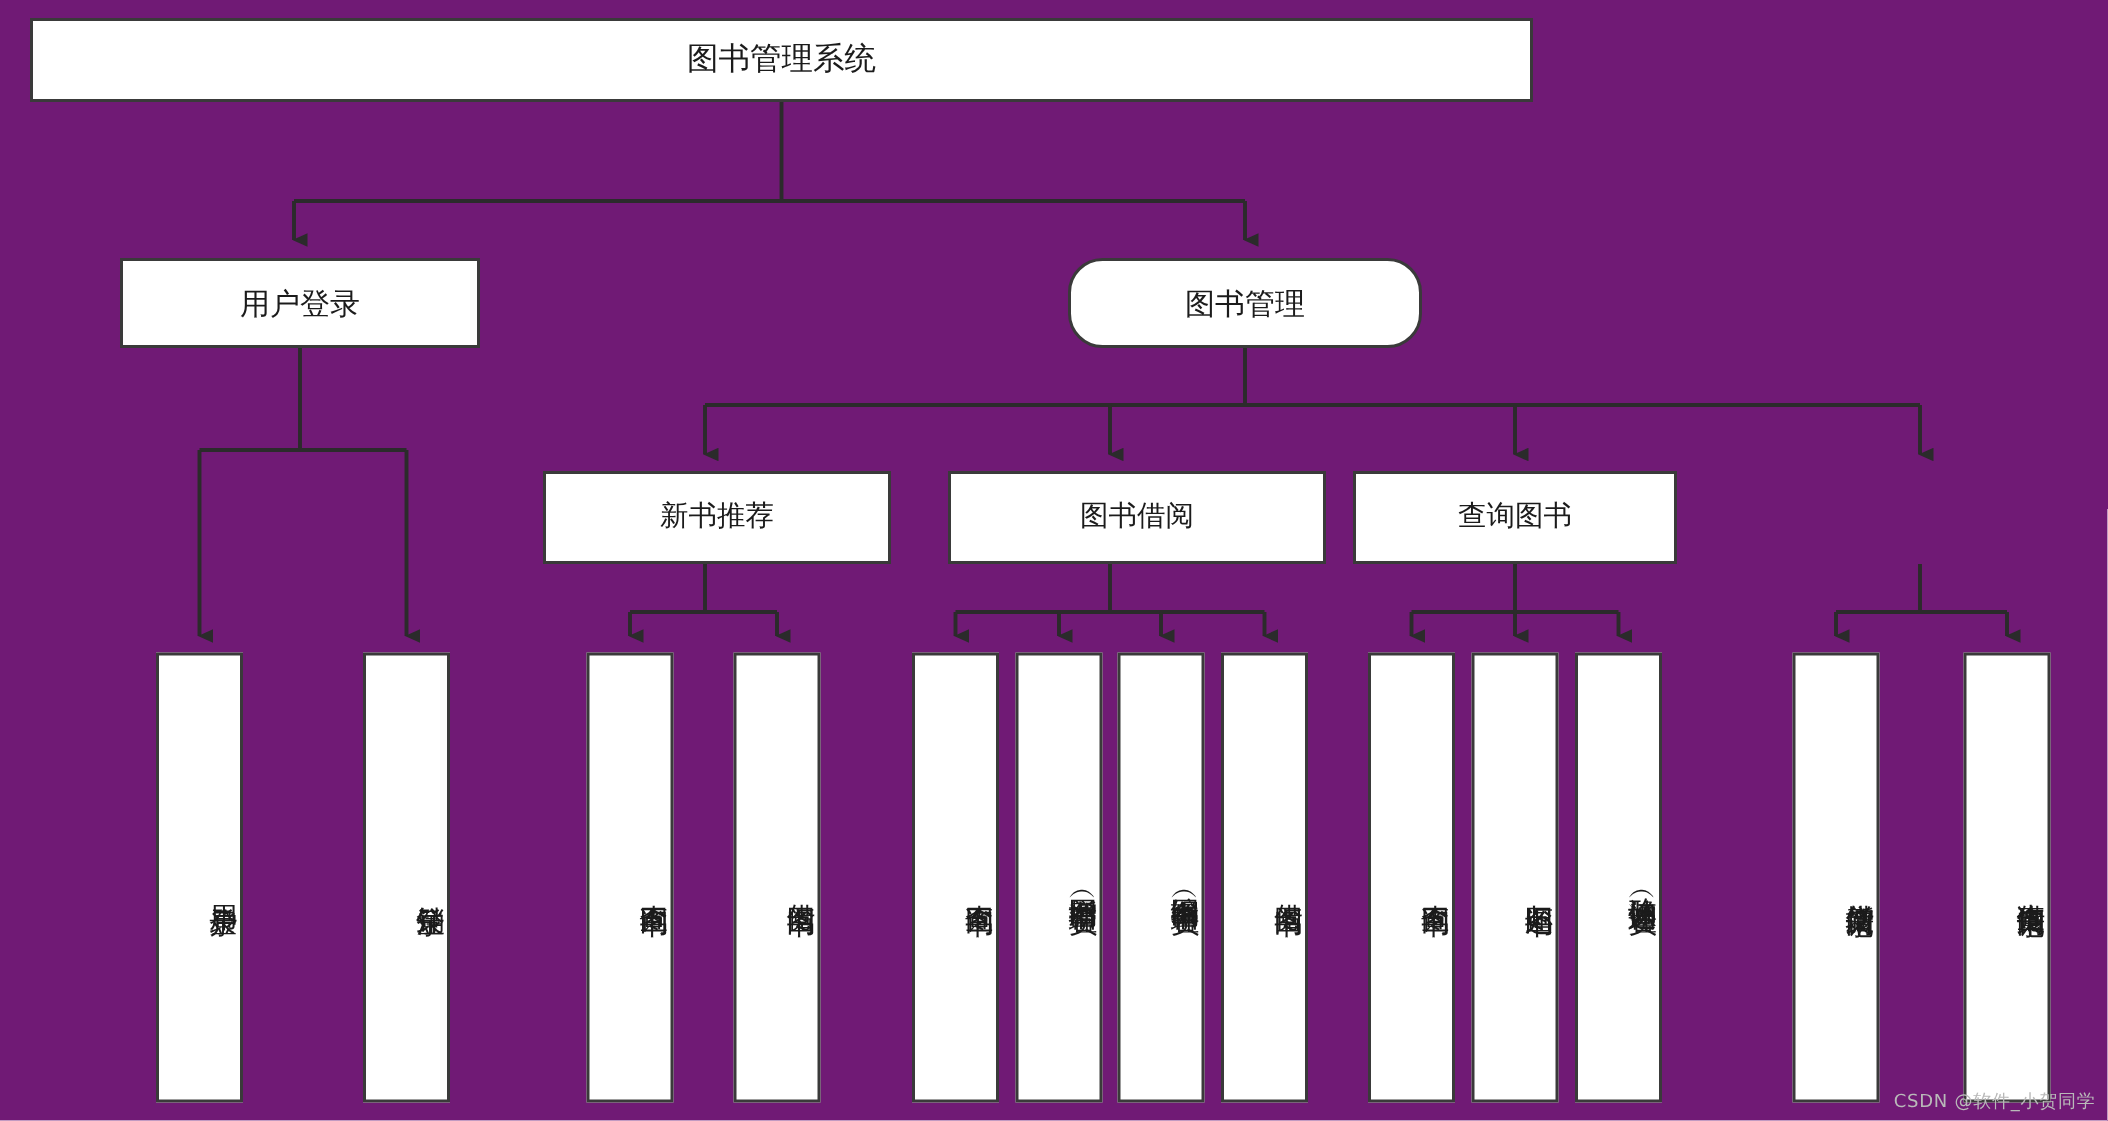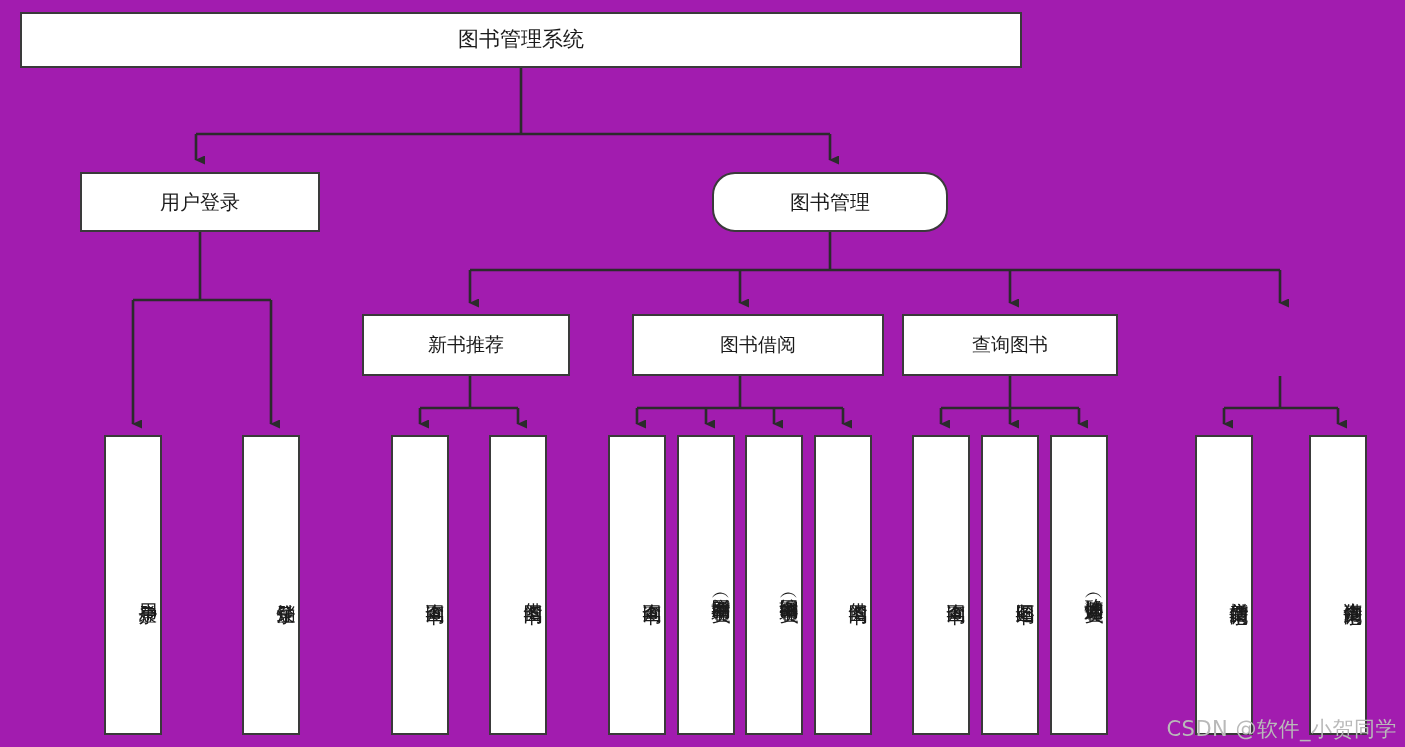--- a/index.html
+++ b/index.html
@@ -7,21 +7,21 @@
     padding: 0;
     background: #ffffff;
   }
   body {
     font-family: "DejaVu Sans", "Liberation Sans", sans-serif;
   }
   #canvas {
     position: relative;
     width: 1405px;
     height: 747px;
-    background: #a21caf;
+    background: #701a75;
     overflow: hidden;
   }
   svg.wires {
     position: absolute;
     left: 0;
     top: 0;
     width: 1405px;
     height: 747px;
     pointer-events: none;
   }
@@ -52,21 +52,21 @@
   .node.leaf.tall-text {
     padding-top: 4px;
   }
   .node-label {
     display: block;
   }
   .watermark {
     position: absolute;
     right: 8px;
     bottom: 4px;
-    font-size: 21px;
+    font-size: 12px;
     color: #b9b9b9;
     letter-spacing: 0.5px;
     white-space: nowrap;
   }
 </style>
 </head>
 <body>
 
 <div id="canvas">
 
@@ -127,21 +127,21 @@
   </div>
 
   <div class="node level1" style="left:80px; top:172px; width:240px; height:60px;">
     <span class="node-label">用户登录</span>
   </div>
 
   <div class="node level1" style="left:712px; top:172px; width:236px; height:60px;border-radius:23px;">
     <span class="node-label">图书管理</span>
   </div>
 
-  <div class="node level2" style="left:362px; top:314px; width:208px; height:62px;">
+  <div class="node level2" style="left:362px; top:314px; width:232px; height:62px;">
     <span class="node-label">新书推荐</span>
   </div>
 
   <div class="node level2" style="left:632px; top:314px; width:252px; height:62px;">
     <span class="node-label">图书借阅</span>
   </div>
 
   <div class="node level2" style="left:902px; top:314px; width:216px; height:62px;">
     <span class="node-label">查询图书</span>
   </div>

